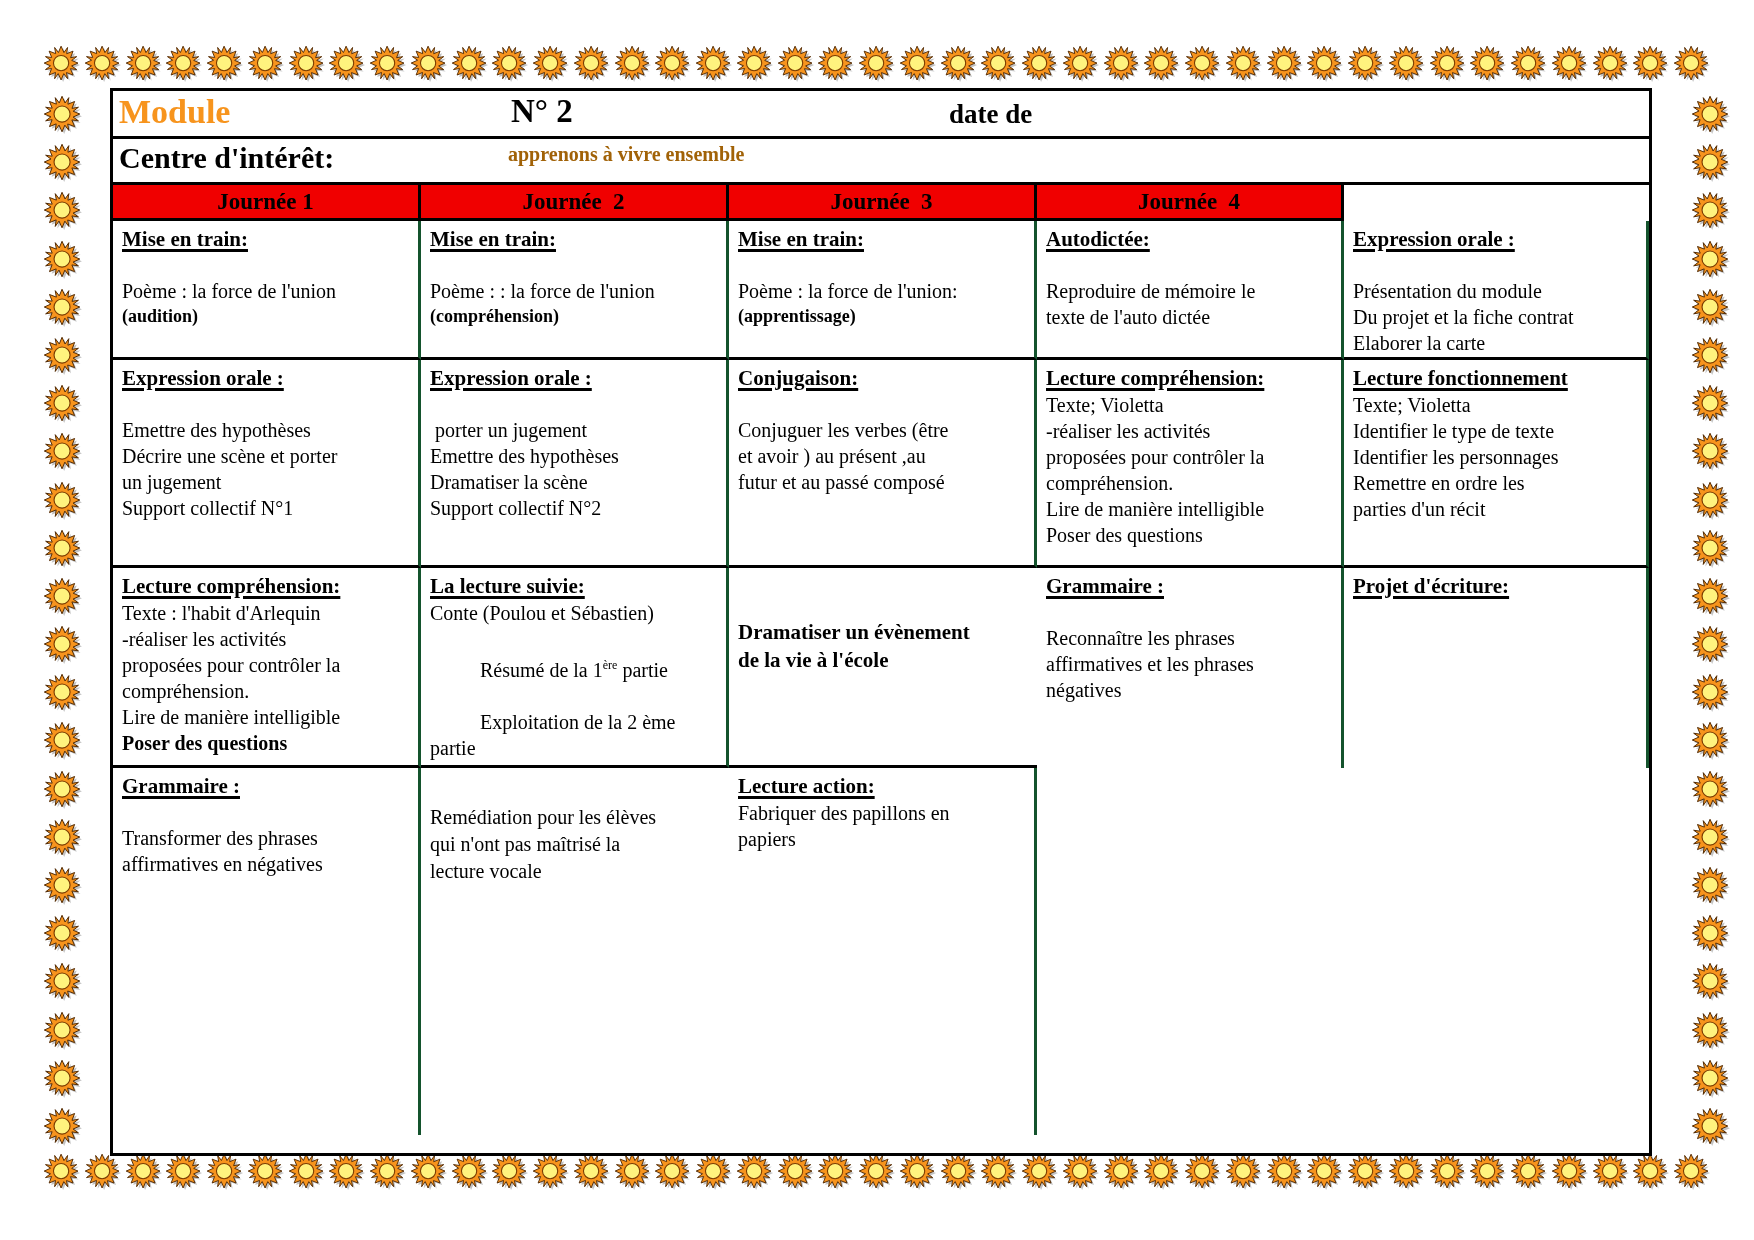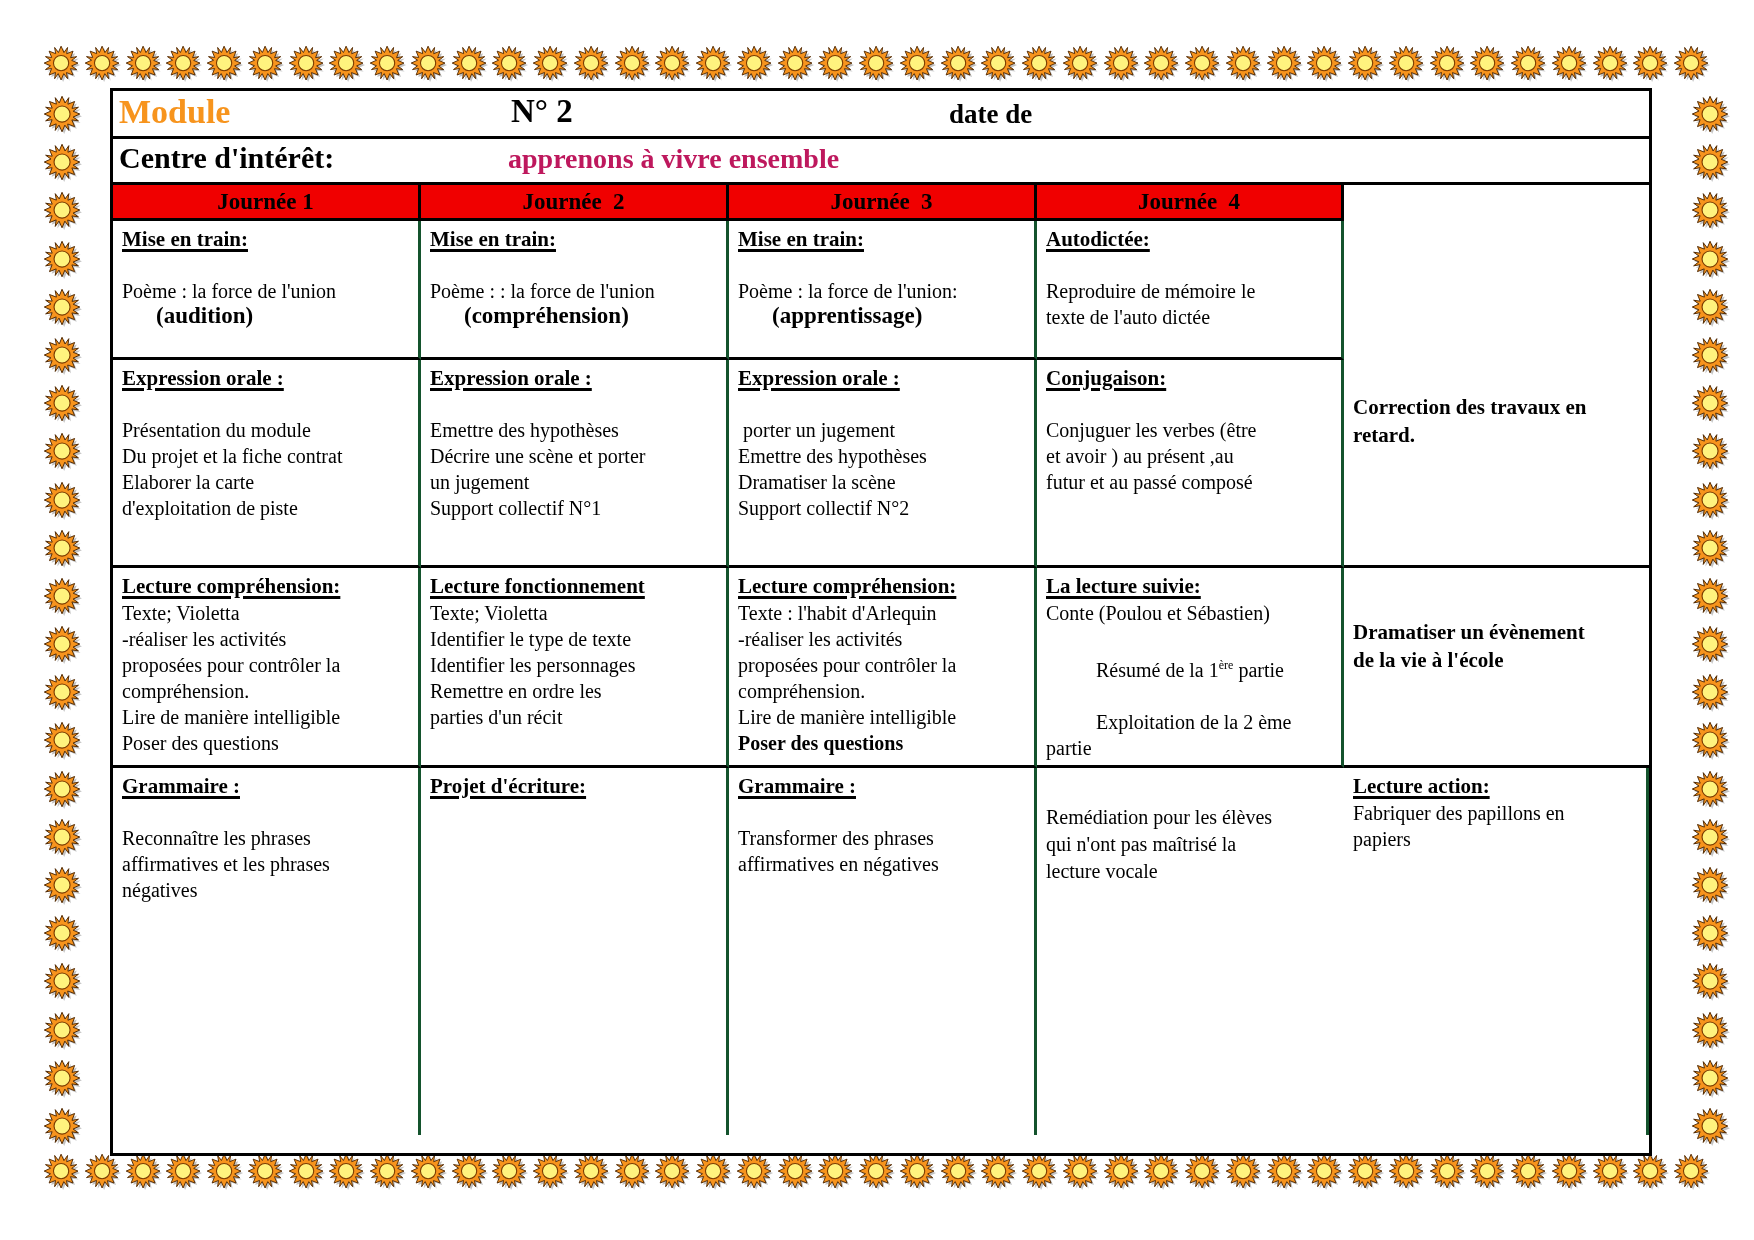--- a/index.html
+++ b/index.html
@@ -17,41 +17,41 @@
   .tbl{position:absolute;left:110px;top:88px;width:1542px;height:1068px;
        border:3px solid #000;box-sizing:border-box;background:#fff;}
 
   .rowA{position:relative;height:45px;border-bottom:3px solid #000;}
   .rowA .module{position:absolute;left:6px;top:2px;font-size:34px;font-weight:bold;color:#f7941d;}
   .rowA .num{position:absolute;left:398px;top:2px;font-size:33px;font-weight:bold;}
   .rowA .date{position:absolute;left:836px;top:8px;font-size:27px;font-weight:bold;}
 
   .rowB{position:relative;height:43px;border-bottom:3px solid #000;}
   .rowB .ci{position:absolute;left:6px;top:2px;font-size:30px;font-weight:bold;}
-  .rowB .civ{position:absolute;left:395px;top:4px;font-size:28px;font-weight:bold;color:#be185d;}
+  .rowB .civ{position:absolute;left:395px;top:4px;font-size:20px;font-weight:bold;color:#a16207;}
 
   .hdrow{display:grid;grid-template-columns:308px 308px 308px 307px 1fr;height:36px;overflow:visible;}
   .hd{background:#f00000;border-right:3px solid #000;border-bottom:3px solid #000;
       box-sizing:border-box;display:flex;align-items:center;justify-content:center;
       font-size:23px;font-weight:bold;white-space:pre;}
   .hd.hd5{border-right:none;height:43px;position:relative;z-index:2;padding-top:5px;}
 
   .grid{display:grid;grid-template-columns:308px 308px 308px 307px 1fr;
         grid-template-rows:139px 208px 200px 1fr;height:914px;}
   .cell{border-right:3px solid #14532d;border-bottom:3px solid #000;box-sizing:border-box;
         padding:4px 8px 0 9px;overflow:hidden;}
   .cell.col5{border-right:none;}
   .cell.row4{border-bottom:none;}
   .cell.span12{grid-column:5;grid-row:1/3;}
 
   .h{font-size:21px;font-weight:bold;text-decoration:underline;
      text-decoration-thickness:2.5px;text-underline-offset:3px;line-height:28px;}
   .body{font-size:20px;line-height:26px;white-space:pre-wrap;}
   .body.gap{margin-top:25px;}
-  .note{font-size:23px;font-weight:bold;line-height:24px;margin-left:34px;}
+  .note{font-size:18px;font-weight:bold;line-height:24px;}
   .boldline{font-size:20px;font-weight:bold;line-height:26px;}
   sup.sp{font-size:12px;margin-top:36px;}
 
   .plusbody{font-size:21px;font-weight:bold;line-height:28px;white-space:pre-wrap;}
   .pad-corr{padding-top:168px;}
   .pad-dram{padding-top:46px;}
   .plusreg{font-size:20px;font-weight:normal;line-height:27px;white-space:pre-wrap;padding-top:32px;}
 </style>
 </head>
 <body>
@@ -732,24 +732,20 @@
       <div class="cell">
         <div class="h">Mise en train:</div>
         <div class="body gap">Poème : la force de l'union:</div>
         <div class="note">(apprentissage)</div>
       </div>
       <div class="cell">
         <div class="h">Autodictée:</div>
         <div class="body gap">Reproduire de mémoire le
 texte de l'auto dictée</div>
       </div>
-      <div class="cell col5 span12">
-        <div class="plusbody pad-corr">Correction des travaux en
-retard.</div>
-      </div>
 
       <div class="cell">
         <div class="h">Expression orale :</div>
         <div class="body gap">Présentation du module
 Du projet et la fiche contrat
 Elaborer la carte
 d'exploitation de piste</div>
       </div>
       <div class="cell">
         <div class="h">Expression orale :</div>

